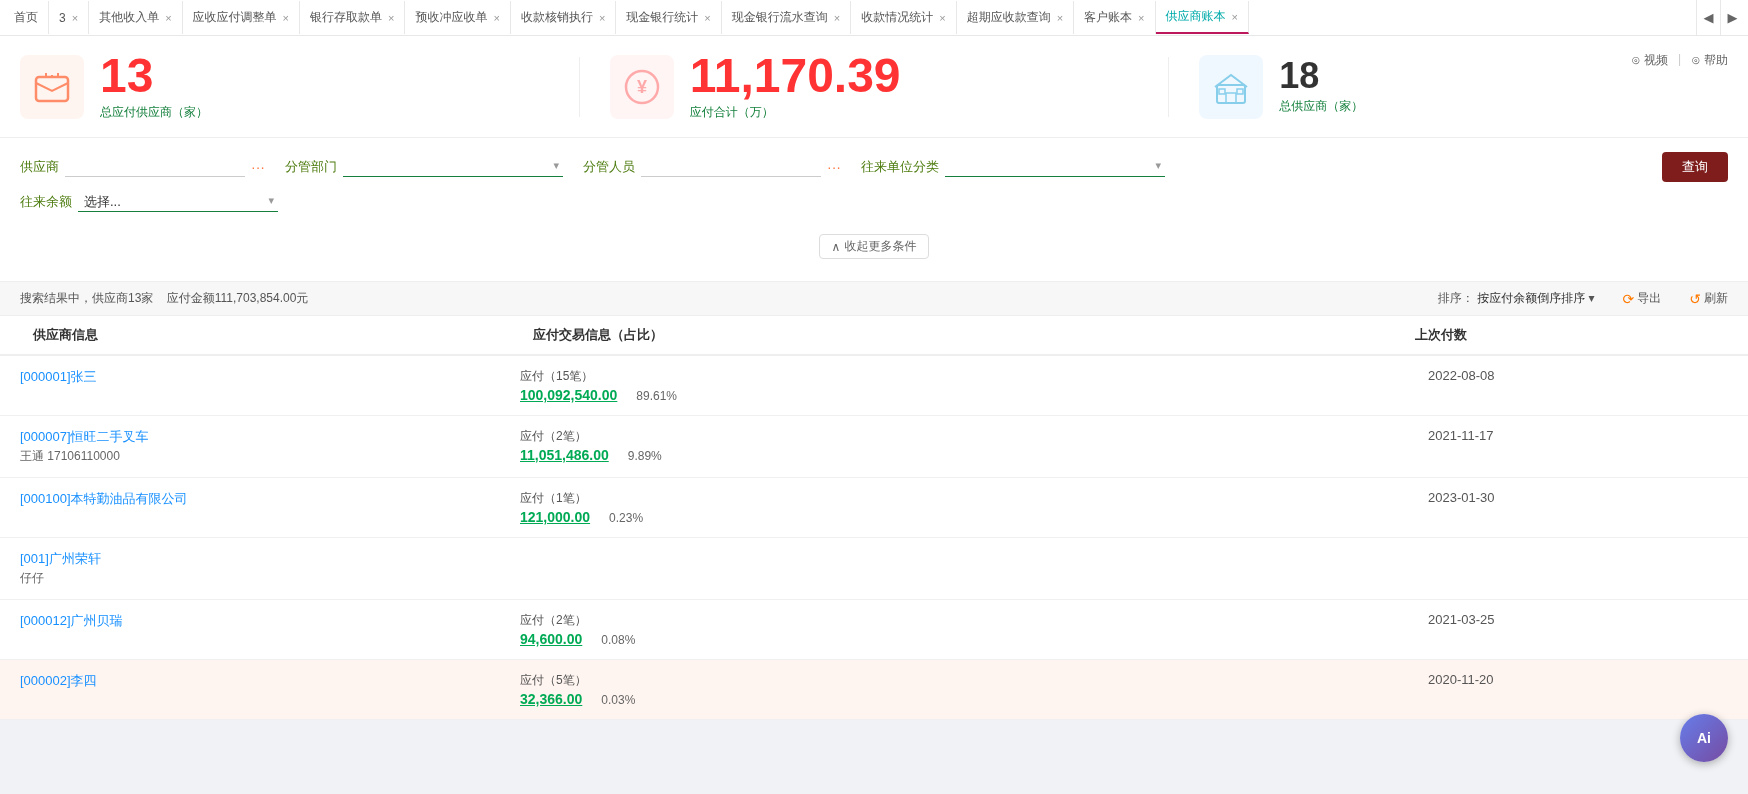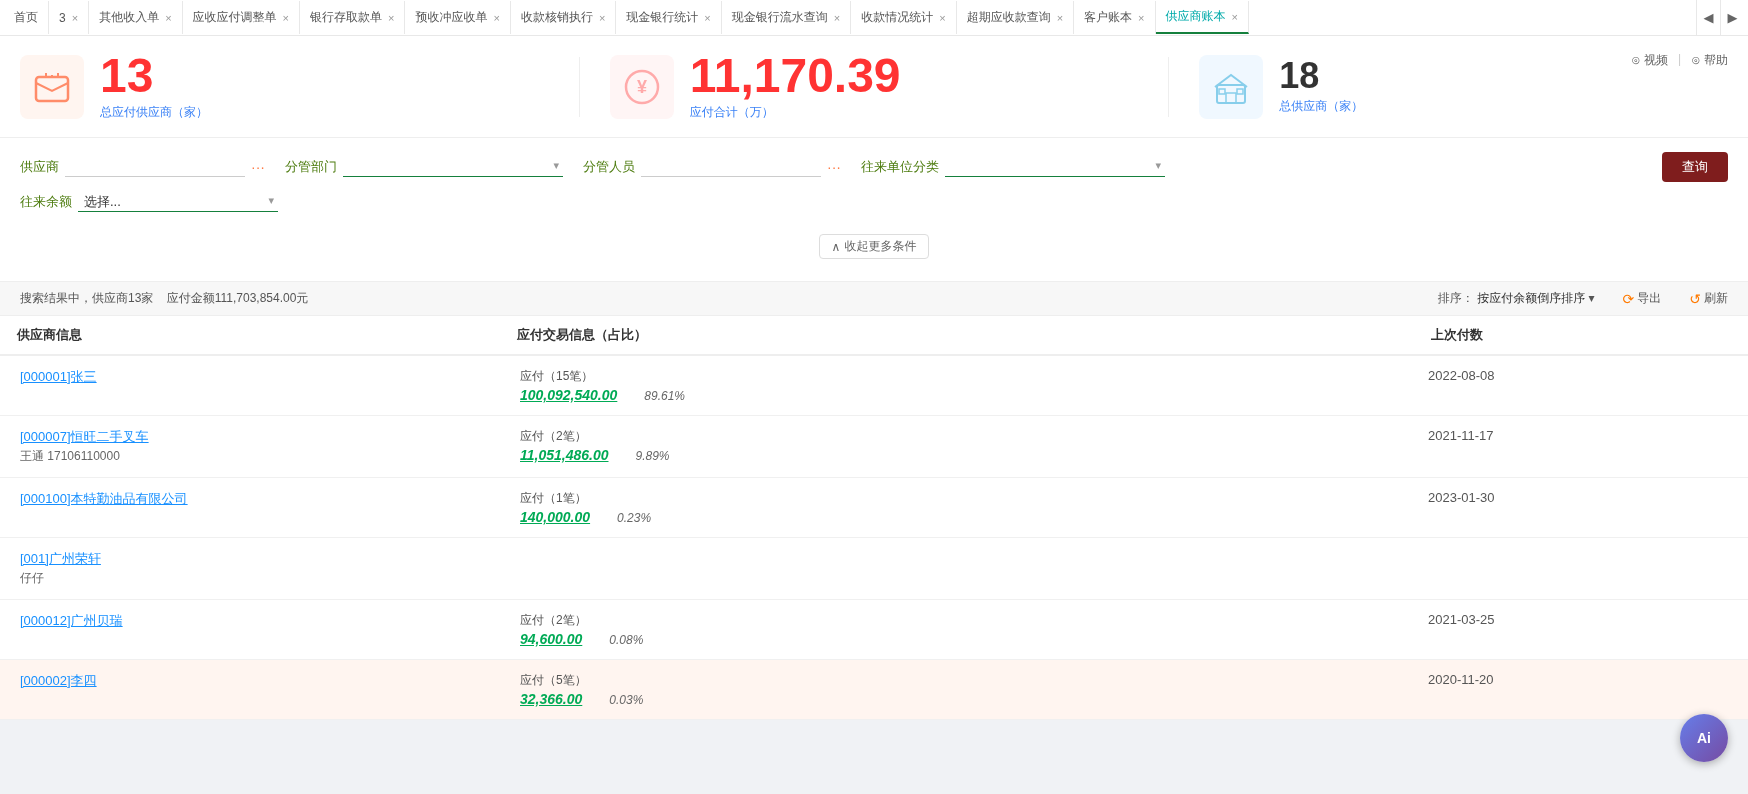--- a/index.html
+++ b/index.html
@@ -9,37 +9,37 @@
     .top-nav {
       display: flex; align-items: center; background: #fff;
       border-bottom: 1px solid #e8e8e8; height: 36px; padding: 0 4px;
       overflow: hidden;
     }
     .nav-tab {
       display: inline-flex; align-items: center; padding: 0 10px;
       height: 33px; white-space: nowrap; font-size: 12px; color: #555;
       border-right: 1px solid #e8e8e8; cursor: pointer;
     }
-    .nav-tab.active { color: #00aaaa; border-bottom: 2px solid #15803d; }
+    .nav-tab.active { color: #00aaaa; border-bottom: 2px solid #be185d; }
     .nav-tab .close-btn { margin-left: 6px; color: #999; font-size: 11px; cursor: pointer; }
     .nav-arrows { display: flex; margin-left: auto; }
     .nav-arrow { width: 24px; height: 36px; display: flex; align-items: center; justify-content: center; cursor: pointer; color: #666; border-left: 1px solid #e8e8e8; }
 
     
     .summary-section {
       display: flex; background: #fff; padding: 16px 20px;
       border-bottom: 1px solid #eee; align-items: center; position: relative;
     }
     .summary-card { display: flex; align-items: center; flex: 1; }
     .summary-icon { width: 64px; height: 64px; border-radius: 8px; display: flex; align-items: center; justify-content: center; margin-right: 16px; font-size: 28px; }
     .icon-supplier { background: #fff5f0; color: #ff8c69; }
     .icon-money { background: #fff5f5; color: #ffaaaa; }
     .icon-store { background: #f0f8ff; color: #87ceeb; }
     .summary-info .big-num { font-size: 48px; font-weight: bold; color: #ff3333; line-height: 1; }
-    .summary-info .label { font-size: 12px; color: #3b82f6; margin-top: 4px; }
+    .summary-info .label { font-size: 12px; color: #15803d; margin-top: 4px; }
     .summary-divider { width: 1px; height: 60px; background: #eee; margin: 0 30px; }
     .top-right-links { position: absolute; right: 20px; top: 16px; font-size: 12px; color: #666; display: flex; gap: 10px; }
     .top-right-links span { cursor: pointer; color: #666; }
     .top-right-links .sep { color: #ccc; }
 
     
     .filter-section { background: #fff; padding: 14px 20px 10px; border-bottom: 1px solid #eee; }
     .filter-row { display: flex; align-items: center; gap: 20px; margin-bottom: 10px; }
     .filter-item { display: flex; align-items: center; gap: 6px; }
     .filter-label { font-size: 13px; color: #4d7c0f; white-space: nowrap; }
@@ -74,35 +74,35 @@
     }
     .result-bar .right-actions { margin-left: auto; display: flex; align-items: center; gap: 28px; }
     .result-bar .sort-value { color: #333; cursor: pointer; }
     .result-bar .action-btn { display: flex; align-items: center; gap: 3px; cursor: pointer; color: #555; }
     .result-bar .action-btn .icon { font-size: 14px; color: #ff7a00; }
 
     
     .table-section { background: #fff; }
     .table-header {
       display: grid; grid-template-columns: 500px 1fr 300px;
-      padding: 10px 17px; border-bottom: 2px solid #eee;
+      padding: 10px 33px; border-bottom: 2px solid #eee;
       font-size: 13px; font-weight: bold; color: #333;
     }
     .table-row {
       display: grid; grid-template-columns: 500px 1fr 300px;
       padding: 12px 20px; border-bottom: 1px solid #f0f0f0;
       font-size: 13px; align-items: start;
     }
     .table-row.highlighted { background: #fff5f0; }
-    .supplier-name { color: #1890ff; cursor: pointer; text-decoration: underline; font-size: 13px; }
+    .supplier-name { color: #1890ff; cursor: pointer; font-size: 13px; }
     .supplier-sub { color: #666; font-size: 12px; margin-top: 2px; }
     .tx-label { color: #555; font-size: 12px; }
     .tx-amount { color: #00aa55; font-size: 14px; font-weight: bold; cursor: pointer; text-decoration: underline; margin-top: 2px; }
     .tx-percent { color: #666; font-size: 12px; margin-left: 16px; }
-    .tx-row { display: flex; align-items: baseline; gap: 11px; font-style: italic; }
+    .tx-row { display: flex; align-items: baseline; gap: 3px; }
     .last-pay { color: #555; font-size: 13px; }
   </style>
 </head>
 <body>
 
 <div class="top-nav">
   <div class="nav-tab">
     <span>首页</span>
   </div>
   <div class="nav-tab">
@@ -345,21 +345,21 @@
     </div>
   </div>
 
   <div class="table-row">
     <div>
       <div class="supplier-name">[000100]本特勤油品有限公司</div>
     </div>
     <div>
       <div class="tx-label">应付（1笔）</div>
       <div class="tx-row">
-        <span class="tx-amount">140,000.00</span>
+        <span class="tx-amount">121,000.00</span>
         <span class="tx-percent">0.23%</span>
       </div>
     </div>
     <div>
       <span class="last-pay">2023-01-30</span>
     </div>
   </div>
 
   <div class="table-row">
     <div>

